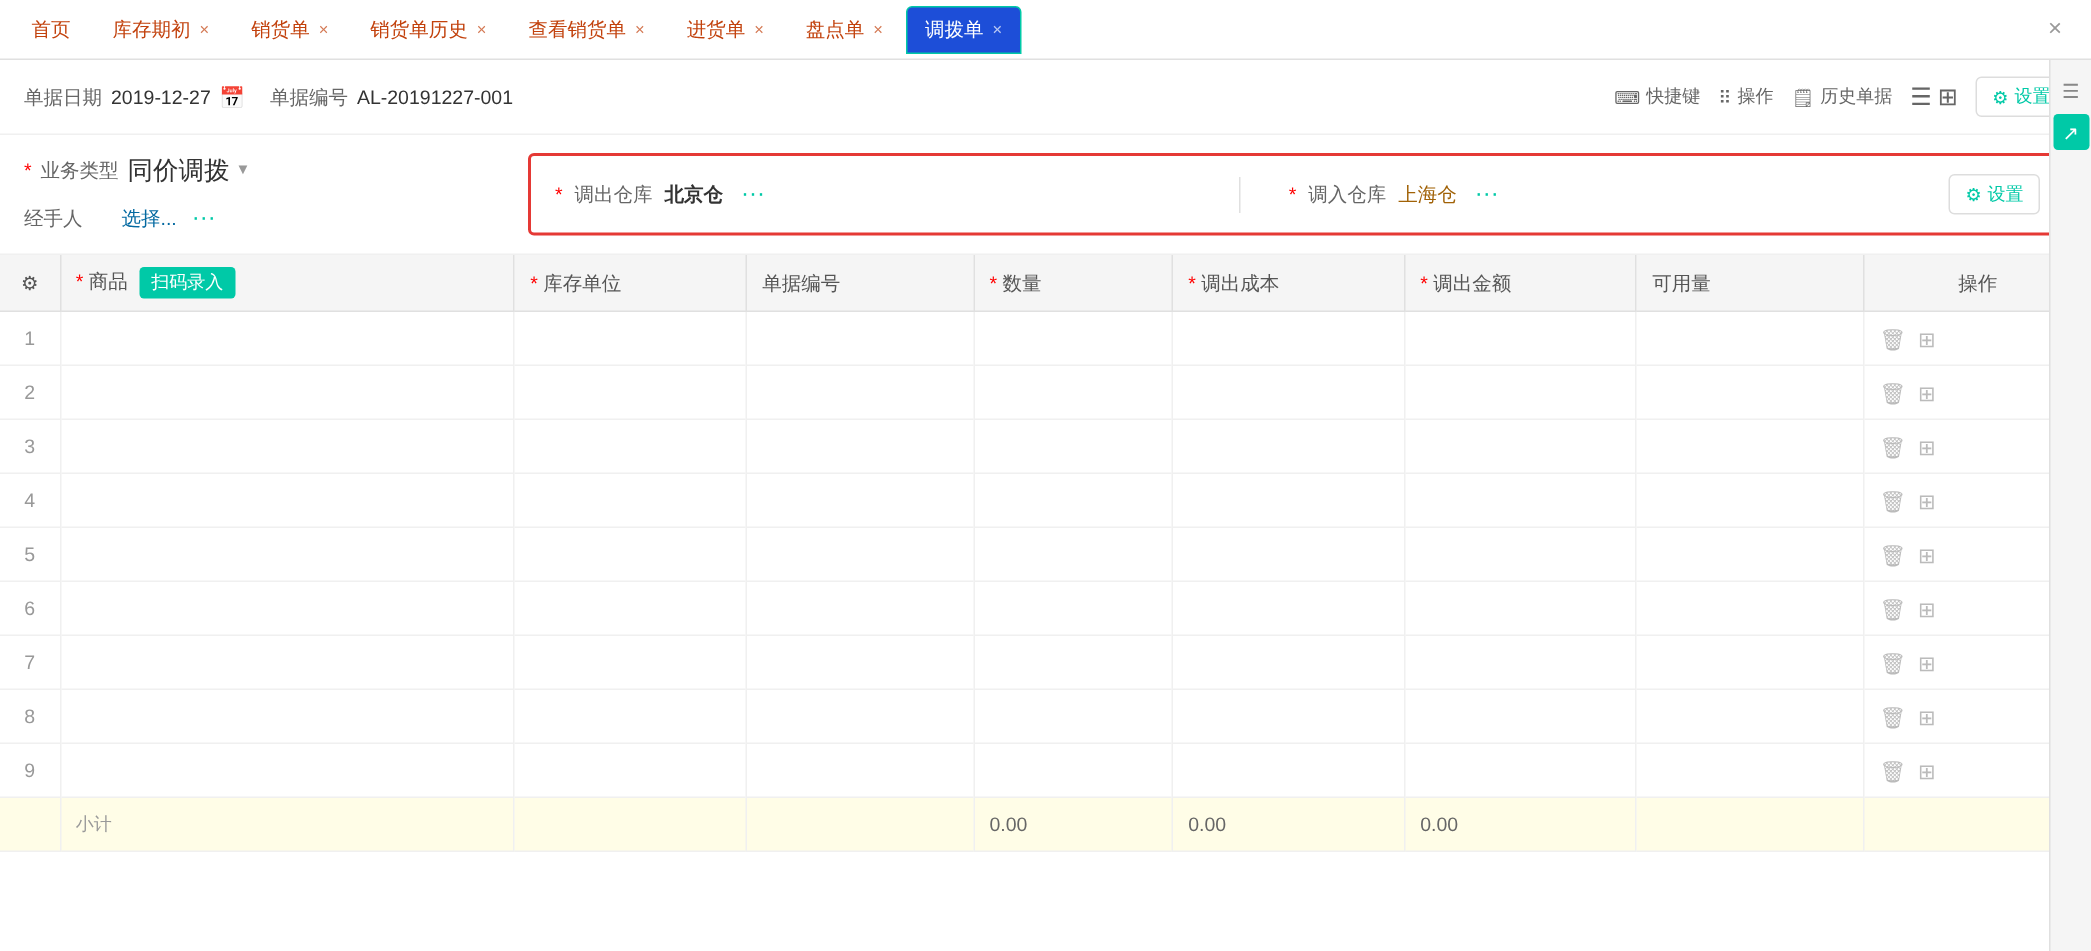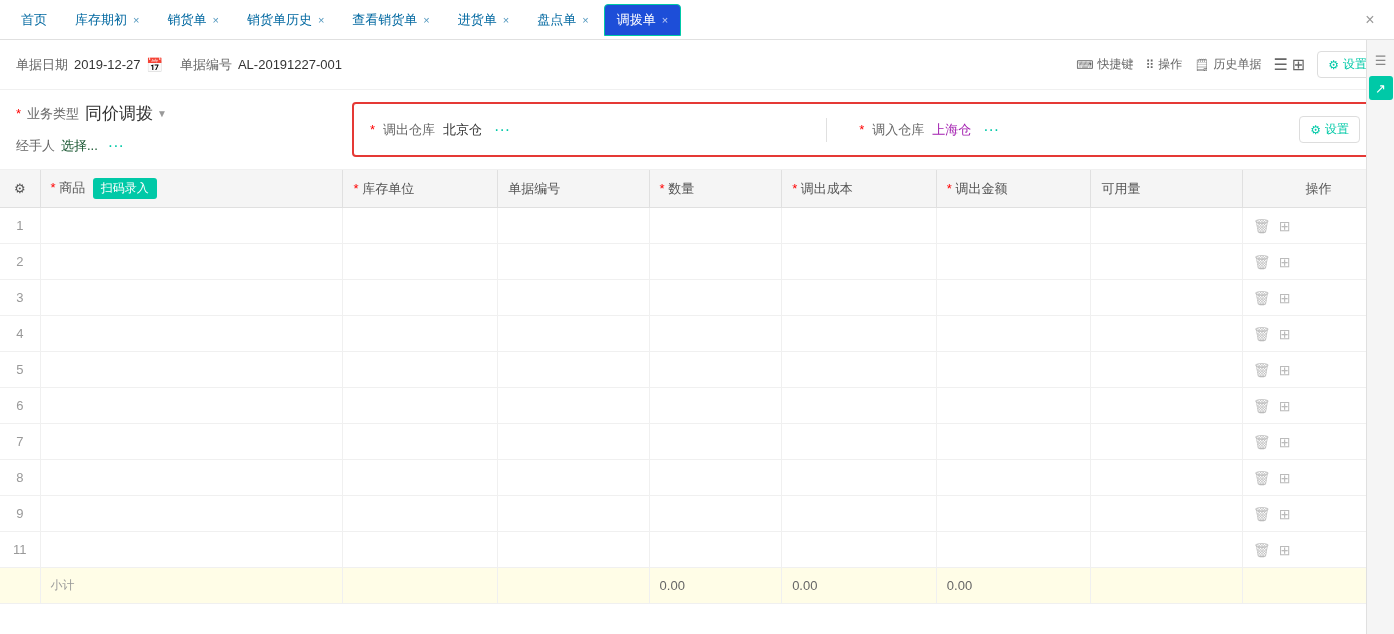--- a/index.html
+++ b/index.html
@@ -5,21 +5,21 @@
     * { box-sizing: border-box; margin: 0; padding: 0; }
     body { font-family: 'Microsoft YaHei', Arial, sans-serif; font-size: 13px; background: #f5f5f5; color: #333; overflow: hidden; }
 
     
     .tab-bar {
       display: flex; align-items: center; background: #fff; border-bottom: 1px solid #e0e0e0;
       height: 40px; padding: 0 8px; gap: 2px;
     }
     .tab {
       display: flex; align-items: center; padding: 0 12px; height: 32px; cursor: pointer;
-      border-radius: 4px 4px 0 0; font-size: 13px; color: #0369a1; white-space: nowrap;
+      border-radius: 4px 4px 0 0; font-size: 13px; color: #c2410c; white-space: nowrap;
       border: 1px solid transparent; gap: 6px;
     }
     .tab.active { background: #1d4ed8; color: #fff; border-color: #00c9a7; }
     .tab .close-btn { font-size: 11px; cursor: pointer; opacity: 0.7; }
     .tab.active .close-btn { color: #fff; }
     .window-close { margin-left: auto; width: 32px; height: 32px; display: flex; align-items: center; justify-content: center; cursor: pointer; font-size: 16px; color: #999; }
 
     
     .main-content { background: #fff; height: calc(100vh - 40px); overflow: hidden; display: flex; flex-direction: column; justify-content: flex-end; }
 
@@ -183,37 +183,37 @@
       <div class="form-field">
         <span style="color:red">*</span>
         <span class="field-label">业务类型</span>
         <div class="select-wrapper">
           <span style="font-size:17px;color:#333;">同价调拨</span>
           <span class="select-arrow">▼</span>
         </div>
       </div>
       <div class="form-field">
         <span class="field-label">经手人</span>
-        <span style="color:#14532d;font-size:13px;">选择...</span>
+        <span style="color:#0369a1;font-size:13px;margin-left:20px;">选择...</span>
         <span class="ellipsis-btn">···</span>
       </div>
     </div>
 
     <div class="form-right">
       <div class="warehouse-section">
         <span style="color:red">*</span>
         <span class="field-label">调出仓库</span>
-        <span style="color:#333;font-size:13px;">北京仓</span>
+        <span style="color:#333;font-size:13px;font-weight:bold;">北京仓</span>
         <span class="ellipsis-btn">···</span>
       </div>
       <div class="warehouse-divider"></div>
       <div class="warehouse-section">
         <span style="color:red">*</span>
         <span class="field-label">调入仓库</span>
-        <span style="color:#a21caf;font-size:13px;">上海仓</span>
+        <span style="color:#a16207;font-size:13px;">上海仓</span>
         <span class="ellipsis-btn">···</span>
       </div>
       <button class="settings-btn" style="margin-left:auto;">
         <span>⚙</span>
         <span>设置</span>
       </button>
     </div>
   </div>
 
   <div class="table-container">
@@ -388,36 +388,20 @@
         <td></td>
         <td></td>
         <td></td>
         <td>
           <div class="action-cell">
             <span class="icon-btn">🗑</span>
             <span class="icon-btn">⊞</span>
           </div>
         </td>
           </tr>
-          <tr>
-        <td class="row-num">11</td>
-        <td></td>
-        <td></td>
-        <td></td>
-        <td></td>
-        <td></td>
-        <td></td>
-        <td></td>
-        <td>
-          <div class="action-cell">
-            <span class="icon-btn">🗑</span>
-            <span class="icon-btn">⊞</span>
-          </div>
-        </td>
-          </tr>
           <tr class="subtotal-row">
         <td colspan="1"></td>
         <td style="color:#999;font-size:12px;">小计</td>
         <td></td>
         <td></td>
         <td style="color:#666;">0.00</td>
         <td style="color:#666;">0.00</td>
         <td style="color:#666;">0.00</td>
         <td></td>
         <td></td>

